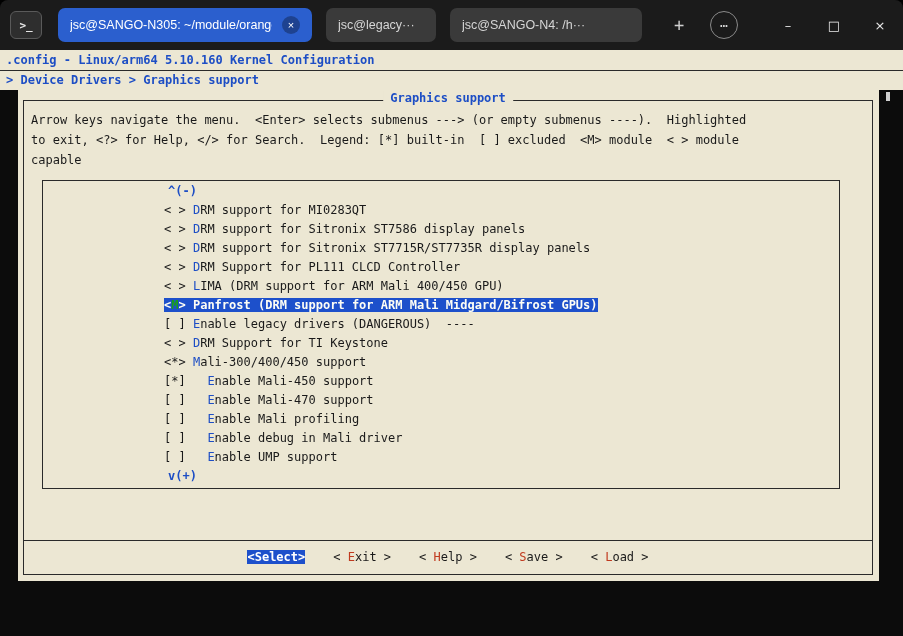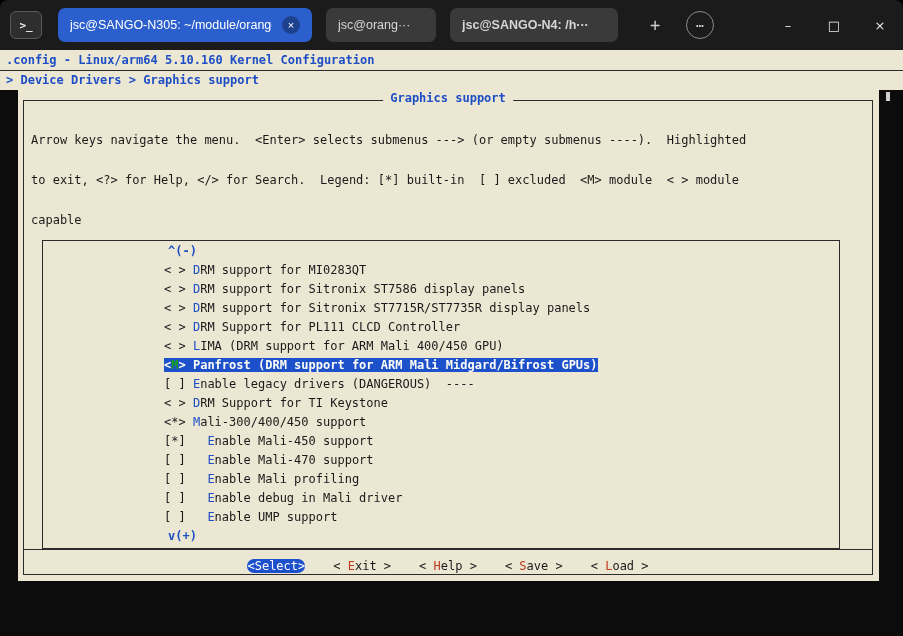--- a/index.html
+++ b/index.html
@@ -12,21 +12,21 @@
   .app-icon { width:32px; height:28px; border-radius:6px; background:#2e2e2e; border:1px solid #5a5a5a;
               color:#e6e6e6; font-size:11px; display:flex; align-items:center; justify-content:center;
               font-weight:bold; margin-right:16px; flex:none; }
   .tab { height:34px; border-radius:7px; display:flex; align-items:center; padding:0 12px;
          font-family:"Liberation Sans","DejaVu Sans",sans-serif; font-size:12.5px;
          color:#d6d6d6; background:#3a3a3a; margin-right:14px; white-space:nowrap; overflow:hidden; flex:none; }
   .tab.active { background:var(--active-tab-blue,#2b5fce); color:#fff; width:254px; justify-content:space-between; }
   .tab .tab-label { overflow:hidden; text-overflow:clip; }
   .tab-close { width:18px; height:18px; border-radius:50%; background:rgba(0,0,0,.30); color:#fff;
                display:flex; align-items:center; justify-content:center; font-size:11px; margin-left:10px; flex:none; }
-  .tab2 { width:110px; } .tab3 { width:168px;font-weight:bold; }
+  .tab2 { width:110px; } .tab3 { width:192px; }
   .newtab { width:34px; height:30px; border-radius:6px; color:#cfcfcf; font-size:17px;
             display:flex; align-items:center; justify-content:center; margin:0 14px 0 6px; }
   .menu-btn { width:28px; height:28px; border-radius:50%; border:1px solid #8a8a8a; color:#d9d9d9;
               display:flex; align-items:center; justify-content:center; font-size:13px; }
   .wincontrols { margin-left:auto; display:flex; height:50px; }
   .wc { width:46px; height:50px; display:flex; align-items:center; justify-content:center;
         color:#e8e8e8; font-size:13px; font-family:"DejaVu Sans",sans-serif; }
 
   
   .terminal { position:relative; flex:1; background:var(--terminal-black,#0c0c0c);
@@ -41,54 +41,54 @@
   .scrollbar-thumb { position:absolute; right:13px; top:42px; width:4px; height:9px; background:#d0d0d0; }
 
   .dialog { position:absolute; left:18px; right:24px; top:40px; height:491px;
             background:var(--screen-beige,#ece7d3); }
   .dialog-box { position:absolute; left:5px; right:6px; top:10px; bottom:6px;
                 border:1px solid #2a2a2a; display:flex; flex-direction:column; }
   .dialog-title { position:absolute; top:-10px; left:50%; transform:translateX(-50%);
                   background:var(--screen-beige,#ece7d3); padding:0 7px; white-space:pre;
                   color:var(--accent-blue,#1d4ec5); font-weight:bold; }
   .help { padding:9px 7px 0; }
-  .help div { height:20px; line-height:20px; white-space:pre;margin-top:20px; }
+  .help div { height:20px; line-height:20px; white-space:pre; }
 
   .listbox { margin:10px 32px 0 18px; border:1px solid #2a2a2a; padding:1px 0 2px; flex:none; }
   .scroll-ind { height:19px; line-height:19px; padding-left:125px; white-space:pre;
                 color:var(--accent-blue,#1d4ec5); font-weight:bold; }
   .menu-row { height:19px; line-height:19px; padding-left:121px; white-space:pre; }
   .menu-row .hotkey { color:var(--accent-blue,#1d4ec5); }
   .menu-row .tag-key { color:var(--module-green,#18a018); font-weight:bold; }
   .menu-row.selected { font-weight:bold; }
   .menu-row.selected .content { background:var(--highlight-bg,#1d50cb); color:#fdfdf5; }
   .menu-row.selected .hotkey { color:#fdfdf5; }
 
   .footer { margin-top:auto; border-top:1px solid #2a2a2a; display:flex; justify-content:center;
             gap:28px; padding:9px 0 10px; }
   .btn { white-space:pre; color:#1a1a1a; }
   .btn .bkey { color:var(--hotkey-red,#c03a1e); }
-  .btn.active { background:var(--highlight-bg,#1d50cb); color:#ffffff; font-weight:normal;border-radius:7px; }
+  .btn.active { background:var(--highlight-bg,#1d50cb); color:#ffffff; font-weight:bold; }
   .btn.active .bkey { color:#ffffff; }
 </style>
 </head>
 <body>
 
 <div class="window">
 
   <div class="titlebar">
     <div class="app-icon">
       <span>&gt;_</span>
     </div>
     <div class="tab active">
       <span class="tab-label">jsc@SANGO-N305: ~/module/orange··</span>
       <span class="tab-close">×</span>
     </div>
     <div class="tab tab2">
-      <span class="tab-label">jsc@orang···</span>
+      <span class="tab-label">jsc@legacy···</span>
     </div>
     <div class="tab tab3">
       <span class="tab-label">jsc@SANGO-N4: /h···</span>
     </div>
     <div class="newtab">+</div>
     <div class="menu-btn">
       <span>⋯</span>
     </div>
     <div class="wincontrols">
       <div class="wc">–</div>

